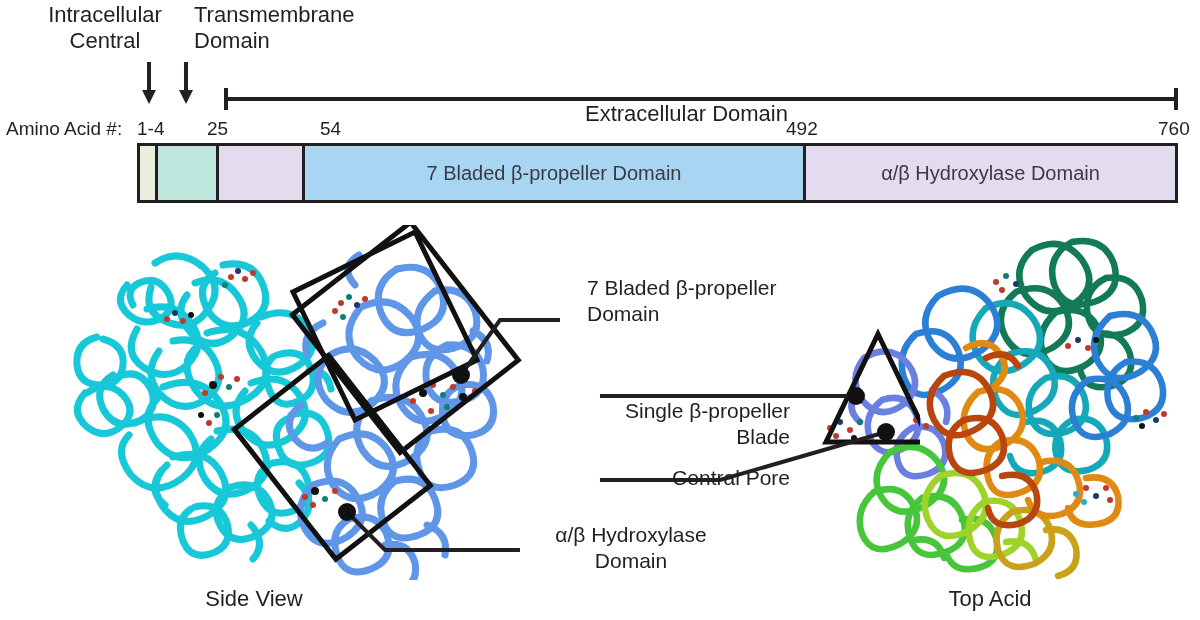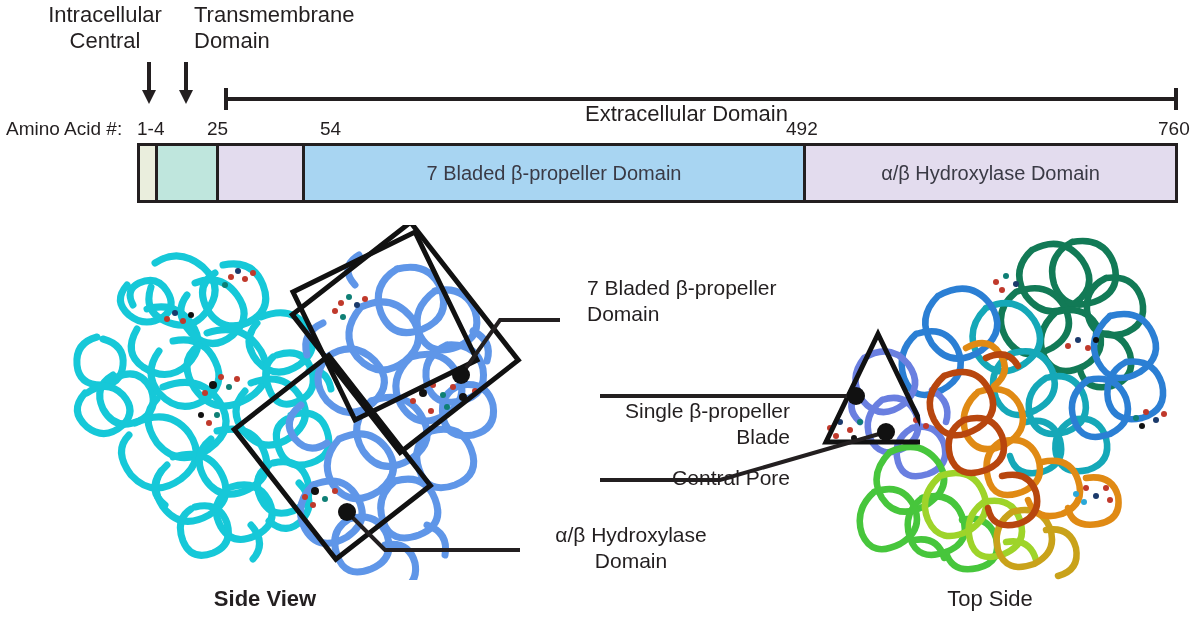--- a/index.html
+++ b/index.html
@@ -36,21 +36,21 @@
   
   #domain-bar{position:absolute;left:137px;top:143px;width:1041px;height:60px;
       border:3px solid #231f20;box-sizing:border-box;display:flex;}
   .seg{height:100%;box-sizing:border-box;display:flex;align-items:center;justify-content:center;
        font-size:20px;color:#3a3a45;white-space:nowrap;}
   .seg + .seg{border-left:3px solid #231f20;}
 
   
   .panel{position:absolute;}
   .view-label{position:absolute;font-size:22px;color:#231f20;text-align:center;}
-  #side-view-label{left:155px;top:586px;width:220px;font-weight:bold;}
+  #side-view-label{left:144px;top:586px;width:220px;}
   #top-view-label{left:880px;top:586px;width:220px;}
 
   
   .callout{position:absolute;font-size:21px;line-height:26px;color:#231f20;white-space:pre-line;}
   #callout-propeller{left:558px;top:275px;width:240px;text-align:left;margin-left:29px;}
   #callout-hydroxylase{left:516px;top:522px;width:230px;text-align:center;}
   #callout-blade{left:575px;top:382px;width:215px;text-align:right;margin-top:16px;}
   #callout-pore{left:575px;top:465px;width:215px;text-align:right;}
 
   svg{display:block;}
@@ -320,15 +320,15 @@
     <polygon class="boxline" points="278,14 330,122 226,122"></polygon>
     <path class="lead" d="M0,76 L256,76"></path>
     <circle class="dot" cx="256" cy="76" r="9"></circle>
     <path class="lead" d="M0,160 L120,160 L286,112"></path>
     <circle class="dot" cx="286" cy="112" r="9"></circle>
   </svg>
 
   <div class="callout" id="callout-blade">Single β-propeller
 Blade</div>
   <div class="callout" id="callout-pore">Central Pore</div>
-  <div class="view-label" id="top-view-label">Top Side</div>
+  <div class="view-label" id="top-view-label">Top Acid</div>
 
 </div>
 
 </body></html>

